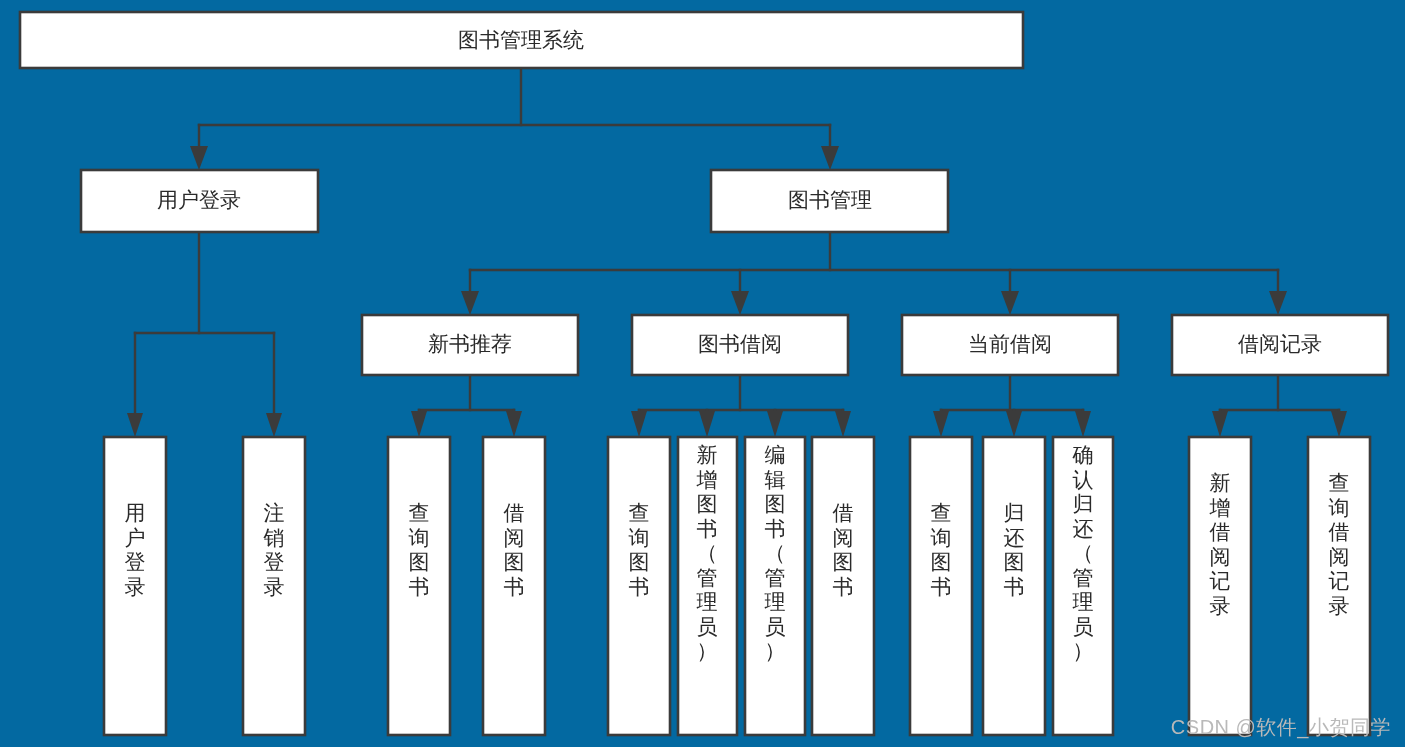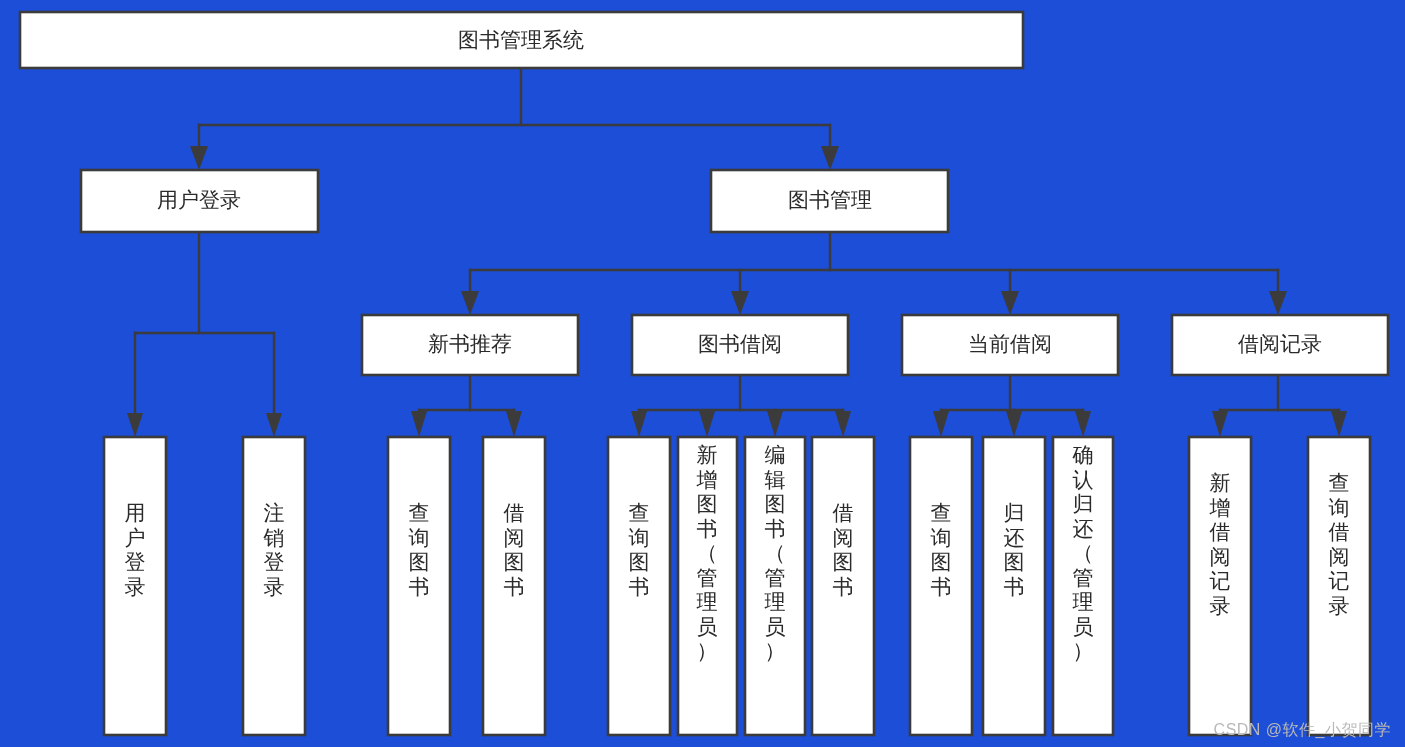--- a/index.html
+++ b/index.html
@@ -7,21 +7,21 @@
     padding: 0;
     background: #ffffff;
   }
   body {
     font-family: "Liberation Sans", "DejaVu Sans", sans-serif;
   }
   #diagram-root {
     position: relative;
     width: 1405px;
     height: 747px;
-    background: #1d4ed8;
+    background: #0369a1;
     overflow: hidden;
     text-align: center;
   }
   svg.flow {
     position: absolute;
     left: 0;
     top: 0;
     width: 1405px;
     height: 747px;
   }
@@ -51,21 +51,21 @@
     font-family: "Liberation Sans", "DejaVu Sans", sans-serif;
     fill: #2a2a2a;
     font-size: 21px;
     text-anchor: middle;
   }
   .watermark {
     position: absolute;
     right: 14px;
     bottom: 6px;
     font-family: "Liberation Sans", "DejaVu Sans", sans-serif;
-    font-size: 16px;
+    font-size: 20px;
     color: #b9b9b9;
     letter-spacing: 0.5px;
     white-space: nowrap;
     pointer-events: none;
   }
 </style>
 </head>
 <body>
 
 <div id="diagram-root">

